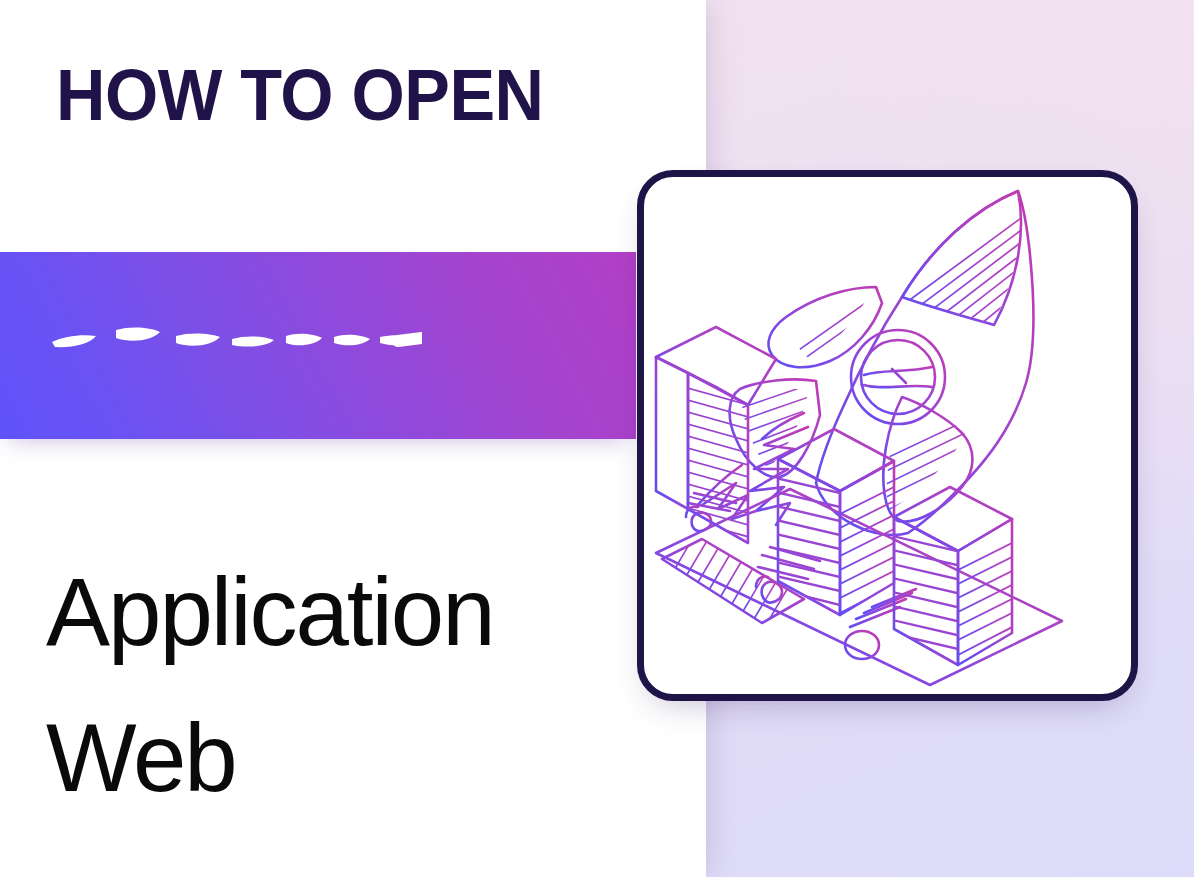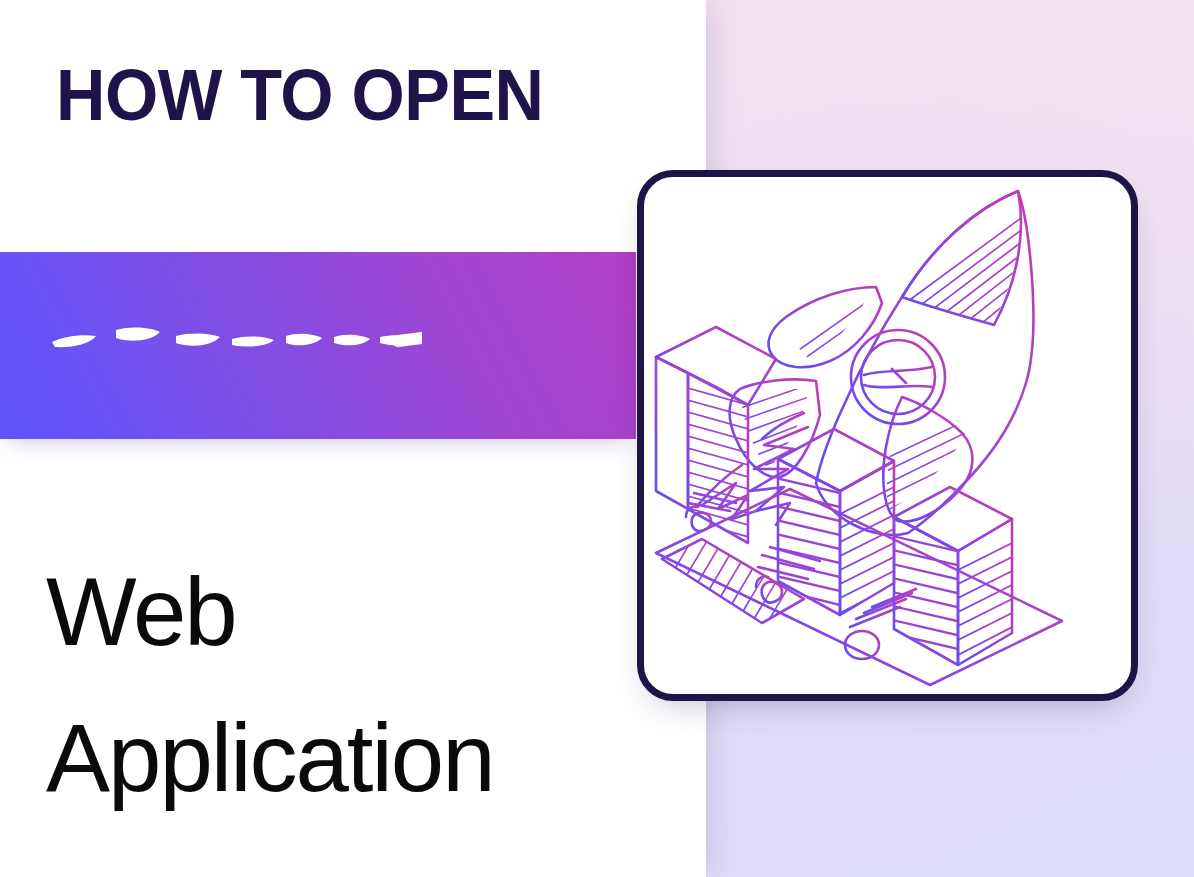--- a/index.html
+++ b/index.html
@@ -135,22 +135,22 @@
         <path d="M288 27 C300 23, 316 25, 324 29 C316 36, 300 37, 288 33 Z"></path>
         <path d="M334 27 C348 24, 364 25, 372 29 C364 36, 348 37, 334 33 Z"></path>
       </g>
       <g fill="none" stroke="#ffffff" stroke-width="12" stroke-linecap="round" stroke-linejoin="round">
         <path d="M376 28 L352 31"></path>
       </g>
     </svg>
   </div>
 
   <div class="subtitle">
+    <span class="ln">Application</span>
     <span class="ln">Web</span>
-    <span class="ln">Application</span>
   </div>
 
   <div class="card">
     <svg class="card-svg" viewBox="0 0 487 517" aria-hidden="true">
       <defs>
         <linearGradient id="gstroke" x1="1" y1="0" x2="0" y2="1">
           <stop offset="0%" stop-color="#c13bb2"></stop>
           <stop offset="38%" stop-color="#a843c9"></stop>
           <stop offset="70%" stop-color="#8048e4"></stop>
           <stop offset="100%" stop-color="#5f4ef5"></stop>

